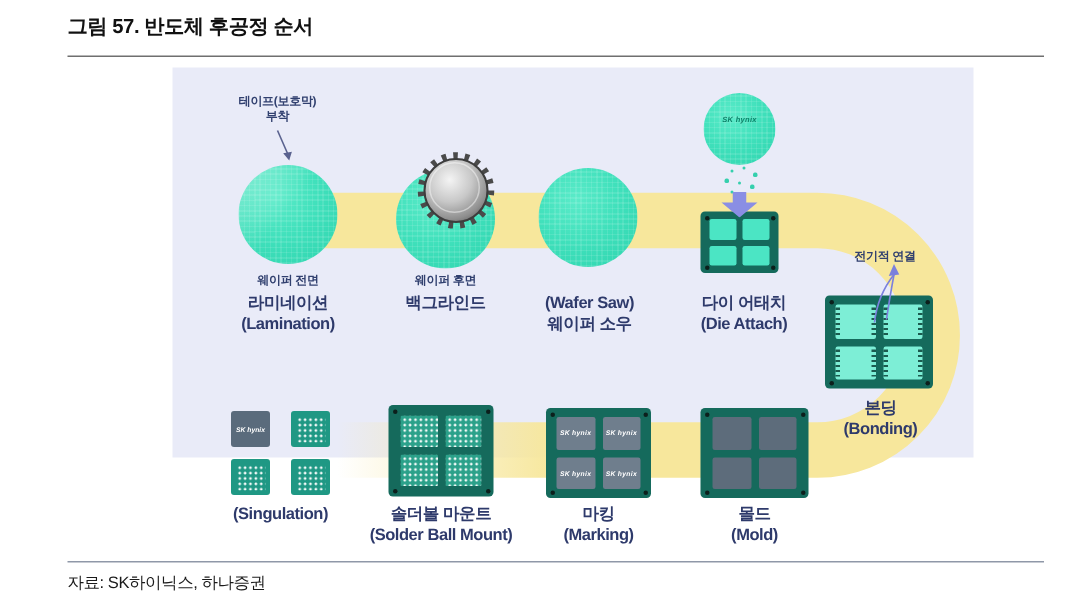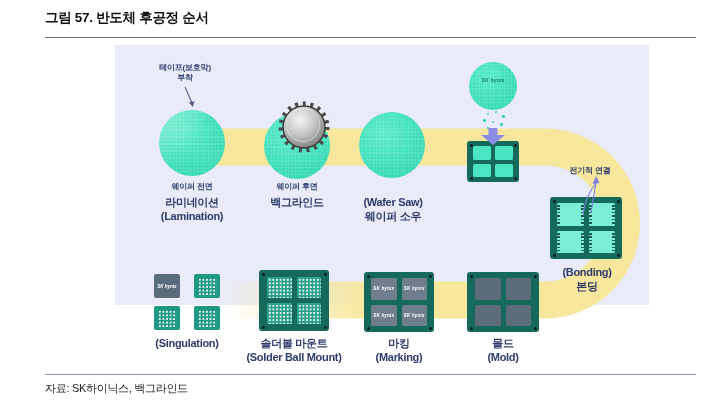--- a/index.html
+++ b/index.html
@@ -145,40 +145,44 @@
     <div class="board" style="left:352px;top:96px;width:52px;height:41px;padding:5px 6px;gap:4px;">
       <div class="chip-mint"></div>
       <div class="chip-mint"></div>
       <div class="chip-mint"></div>
       <div class="chip-mint"></div>
       <i class="cd tl"></i>
         <i class="cd tr"></i>
       <i class="cd bl"></i>
         <i class="cd br"></i>
     </div>
+    <div class="t-lbl" style="left:316px;top:150px;">
+      <div>다이 어태치</div>
+      <div>(Die Attach)</div>
+    </div>
 
     <div class="ann" style="left:444px;top:121px;width:62px;">전기적 연결</div>
     <div class="board" style="left:435px;top:152px;width:72px;height:62px;padding:6px 7px;gap:5px;">
       <div class="chip-mint2"></div>
       <div class="chip-mint2"></div>
       <div class="chip-mint2"></div>
       <div class="chip-mint2"></div>
       <i class="cd tl"></i>
         <i class="cd tr"></i>
       <i class="cd bl"></i>
         <i class="cd br"></i>
     </div>
     <svg class="overlay" style="left:448px;top:128px;" width="50" height="45" viewBox="0 0 50 45">
       <path d="M20 42 Q22 24 33 10" fill="none" stroke="#7B80DD" stroke-width="1.1"></path>
       <path d="M28 40 Q30 26 33 10" fill="none" stroke="#7B80DD" stroke-width="1.1"></path>
       <polygon points="33,3 29.5,11 36.5,10" fill="#7B80DD"></polygon>
     </svg>
     <div class="t-lbl" style="left:407px;top:220px;">
+      <div>본딩</div>
       <div>(Bonding)</div>
-      <div>본딩</div>
     </div>
 
     <div class="sing-chip sing-gray" style="left:39px;top:229px;">
       <span class="mk-logo">SK hynix</span>
     </div>
     <div class="sing-chip sing-teal" style="left:79px;top:229px;">
         <div class="dots"></div>
       </div>
     <div class="sing-chip sing-teal" style="left:39px;top:261px;">
         <div class="dots"></div>
@@ -239,15 +243,15 @@
         <i class="cd br"></i>
     </div>
     <div class="t-lbl" style="left:323px;top:291px;">
       <div>몰드</div>
       <div>(Mold)</div>
     </div>
 
   </div>
 
   <div class="rule-bottom"></div>
-  <div class="source">자료: SK하이닉스, 백그라인드</div>
+  <div class="source">자료: SK하이닉스, 하나증권</div>
 
 </div>
 
 </body></html>

